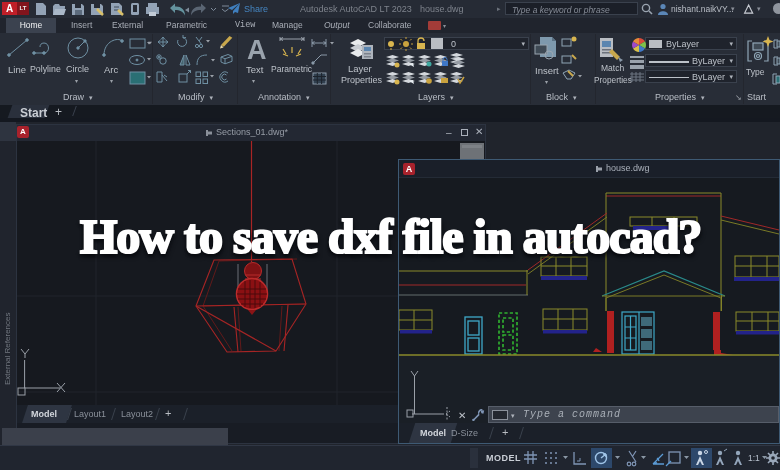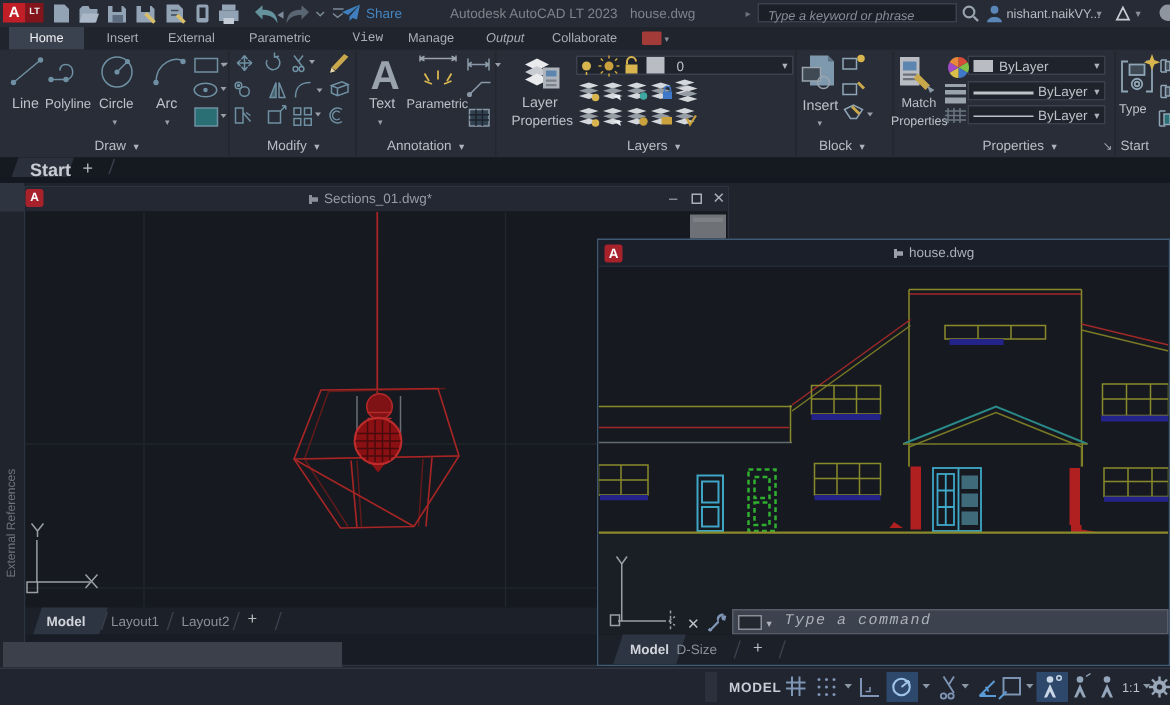--- a/index.html
+++ b/index.html
@@ -637,14 +637,15 @@
       <path d="M241 8 l5 0 -2.5 3 z" fill="#8a97a5"></path>
 
       <g fill="#9aa8ba">
           <circle cx="252" cy="10" r="4.5"></circle>
           <circle cx="252" cy="10" r="1.8" fill="#20252f"></circle>
           <path d="M252 3 v3 M252 14 v3 M245 10 h3 M256 10 h3 M247 5 l2 2 M255 13 l2 2 M247 15 l2 -2 M255 7 l2 -2" stroke="#9aa8ba" stroke-width="1.6"></path>
         </g>
     </svg>
   </div>
 
+  <div class="abs" id="headline" style="left:80px;top:209px;width:700px;z-index:50;font-family:'Liberation Serif',serif;font-weight:bold;font-size:48px;color:#ffffff;-webkit-text-stroke:2.2px #ffffff;letter-spacing:-1px;white-space:nowrap;text-shadow:0 3px 3px rgba(8,10,14,0.9),2px 4px 4px rgba(8,10,14,0.7),-2px 2px 3px rgba(8,10,14,0.6);">How to save dxf file in autocad?</div>
 
 </div>
 
 </body></html>

